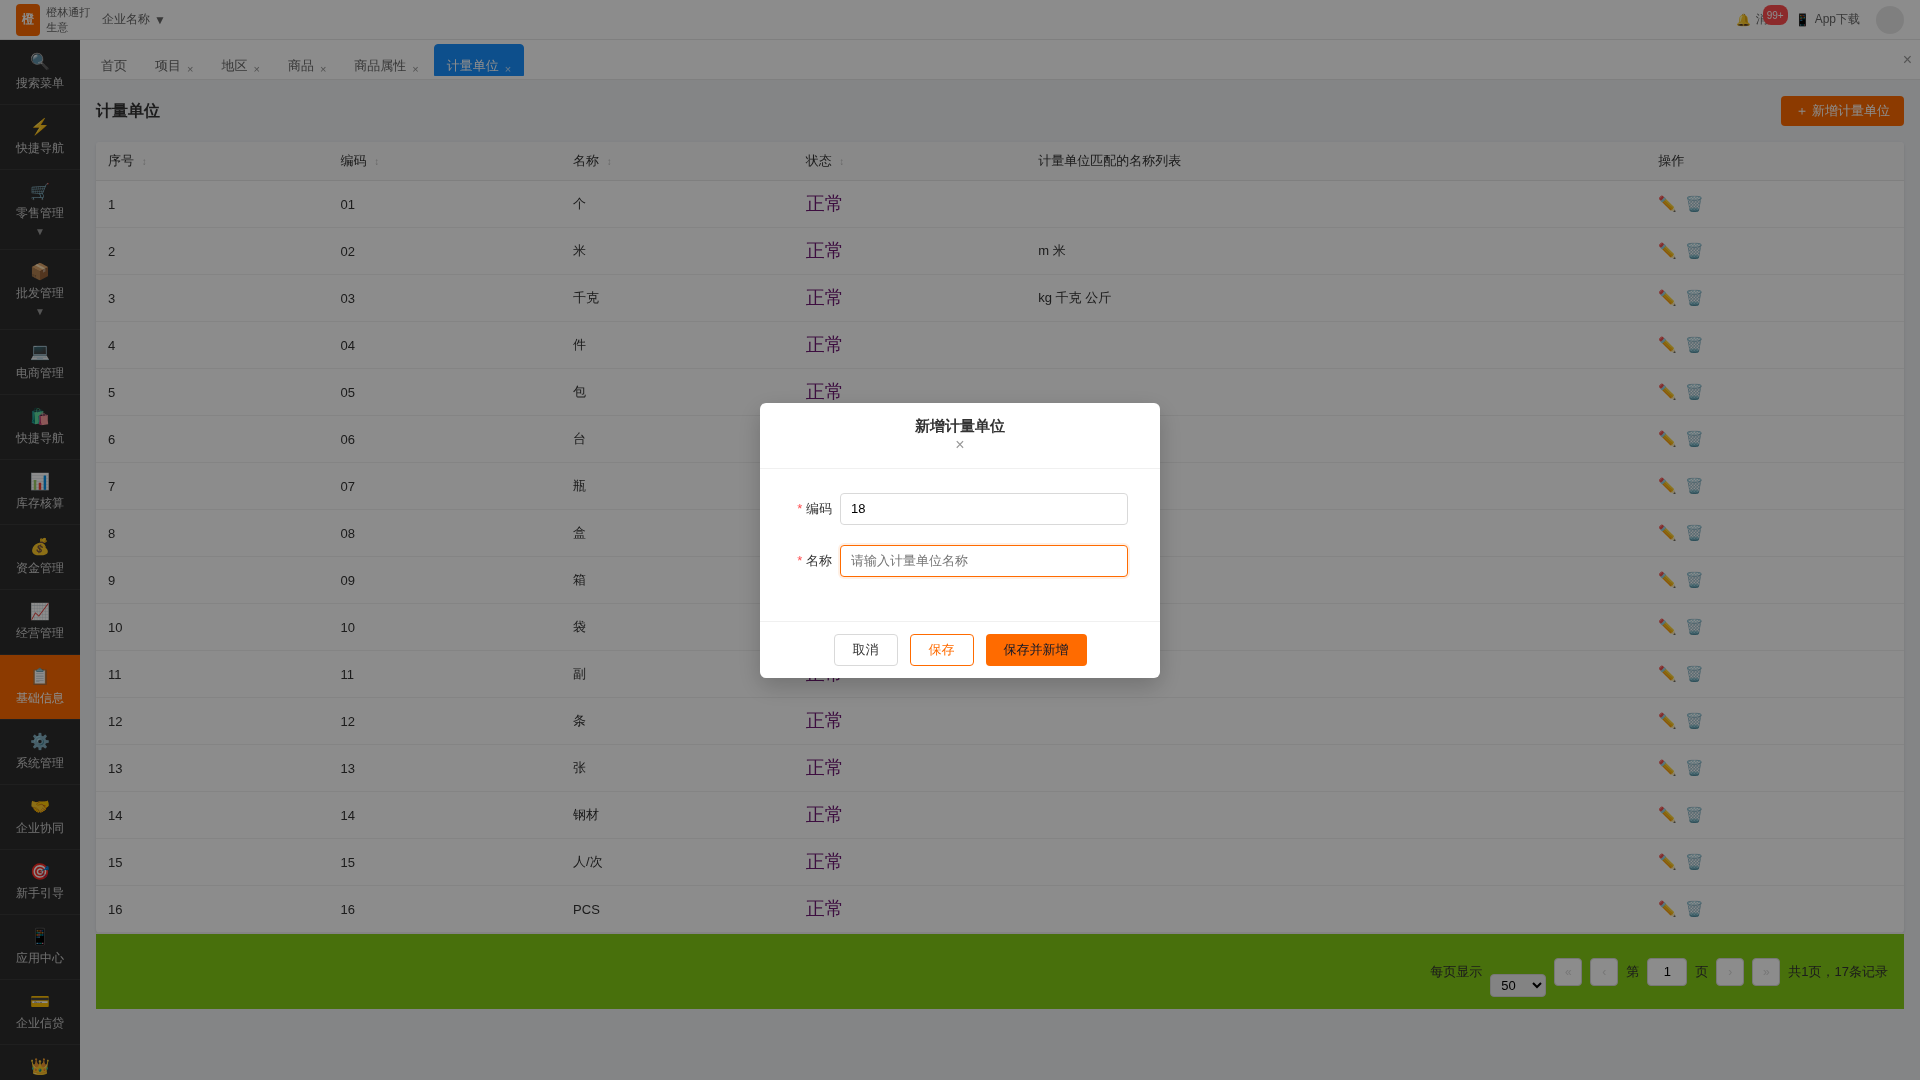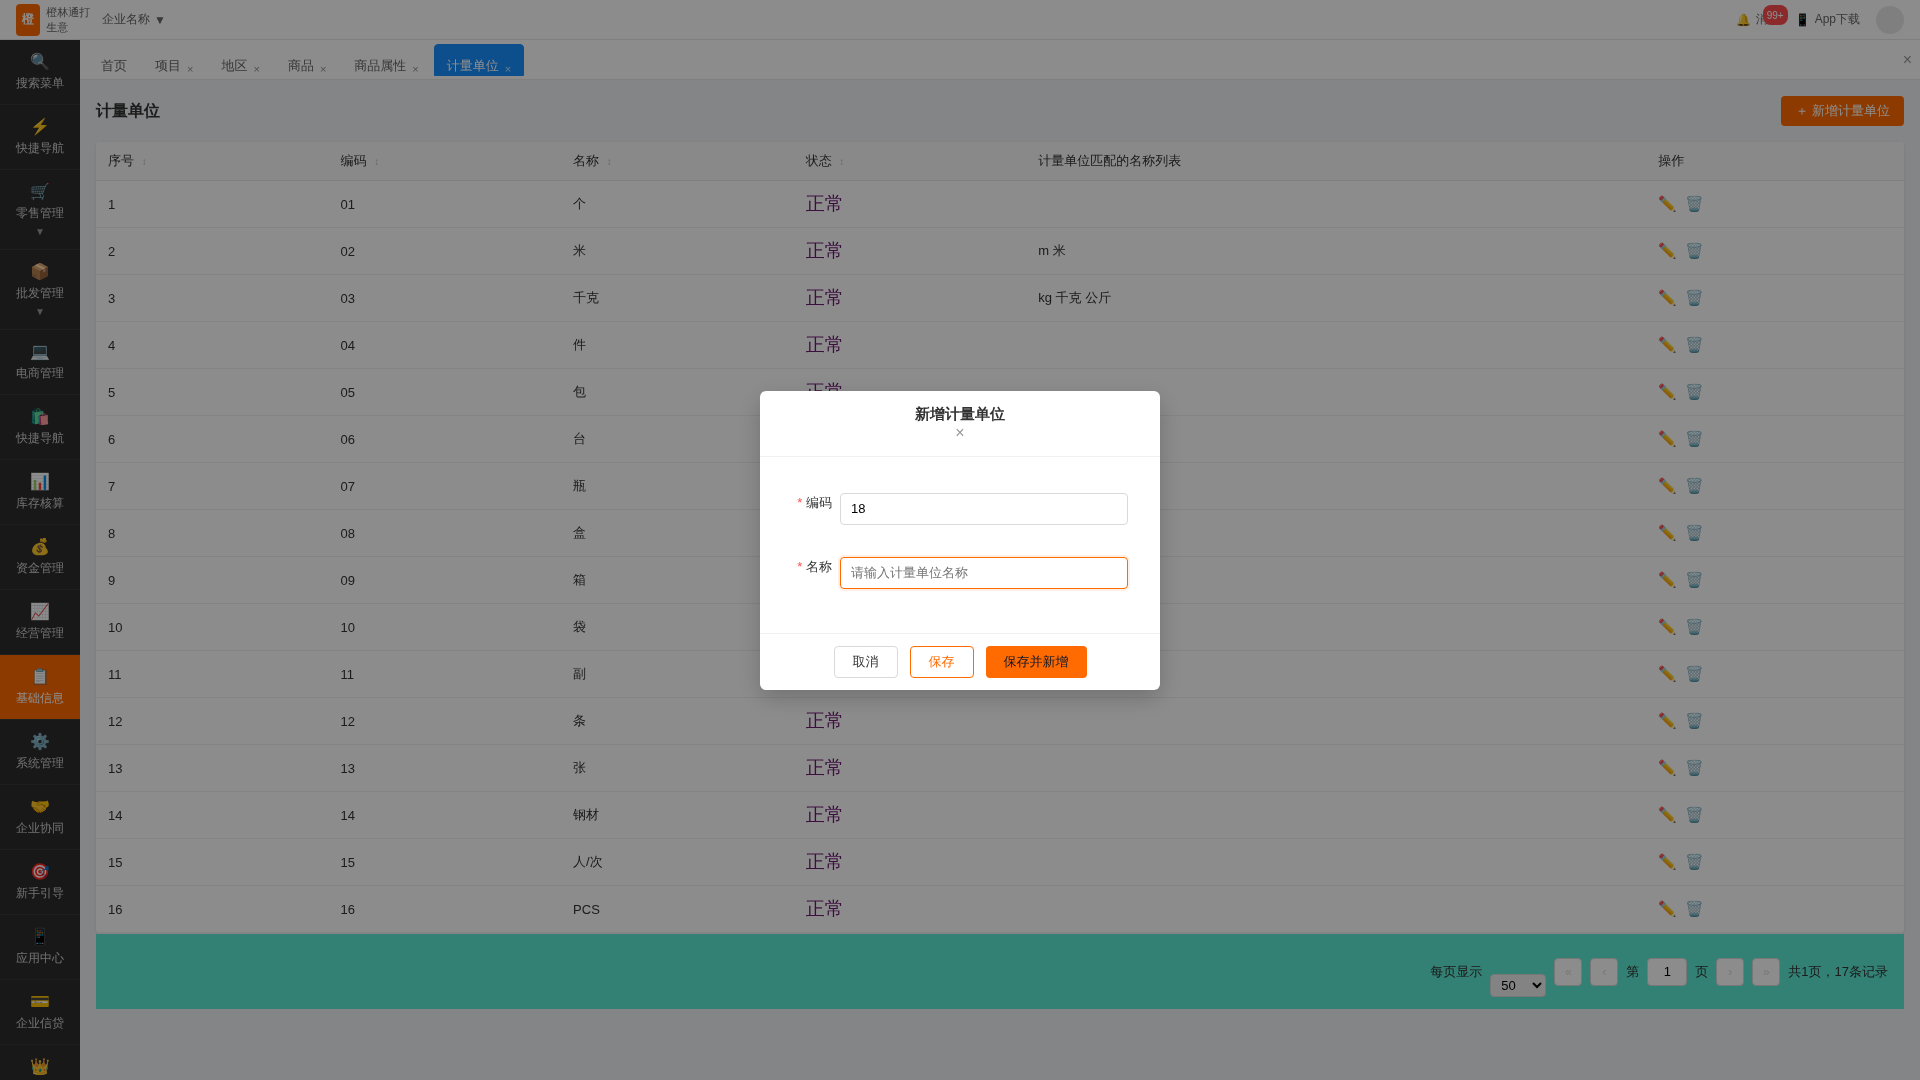--- a/index.html
+++ b/index.html
@@ -233,21 +233,21 @@
       color: #999;
       font-size: 15px;
     }
 
     
     .pagination {
       display: flex;
       align-items: center;
       justify-content: flex-end;
       padding: 12px 16px;
-      background: #5eead4;
+      background: #84cc16;
       border-top: 1px solid #f0f0f0;
       gap: 8px;
       font-size: 13px;
       color: #333;
     }
     .page-size-select {
       border: 1px solid #d9d9d9;
       border-radius: 4px;
       padding: 2px 6px;
       font-size: 13px;
@@ -333,21 +333,20 @@
       color: #ff4d4f;
     }
     .form-input {
       flex: 1;
       height: 32px;
       border: 1px solid #d9d9d9;
       border-radius: 4px;
       padding: 0 10px;
       font-size: 13px;
       outline: none;
-      margin-top: 12px;
     }
     .form-input.active-input { border-color: #ff6b00; box-shadow: 0 0 0 2px rgba(255,107,0,0.1); }
     .modal-footer {
       padding: 12px 20px;
       display: flex;
       justify-content: center;
       gap: 12px;
       border-top: 1px solid #f0f0f0;
     }
     .btn-cancel {

